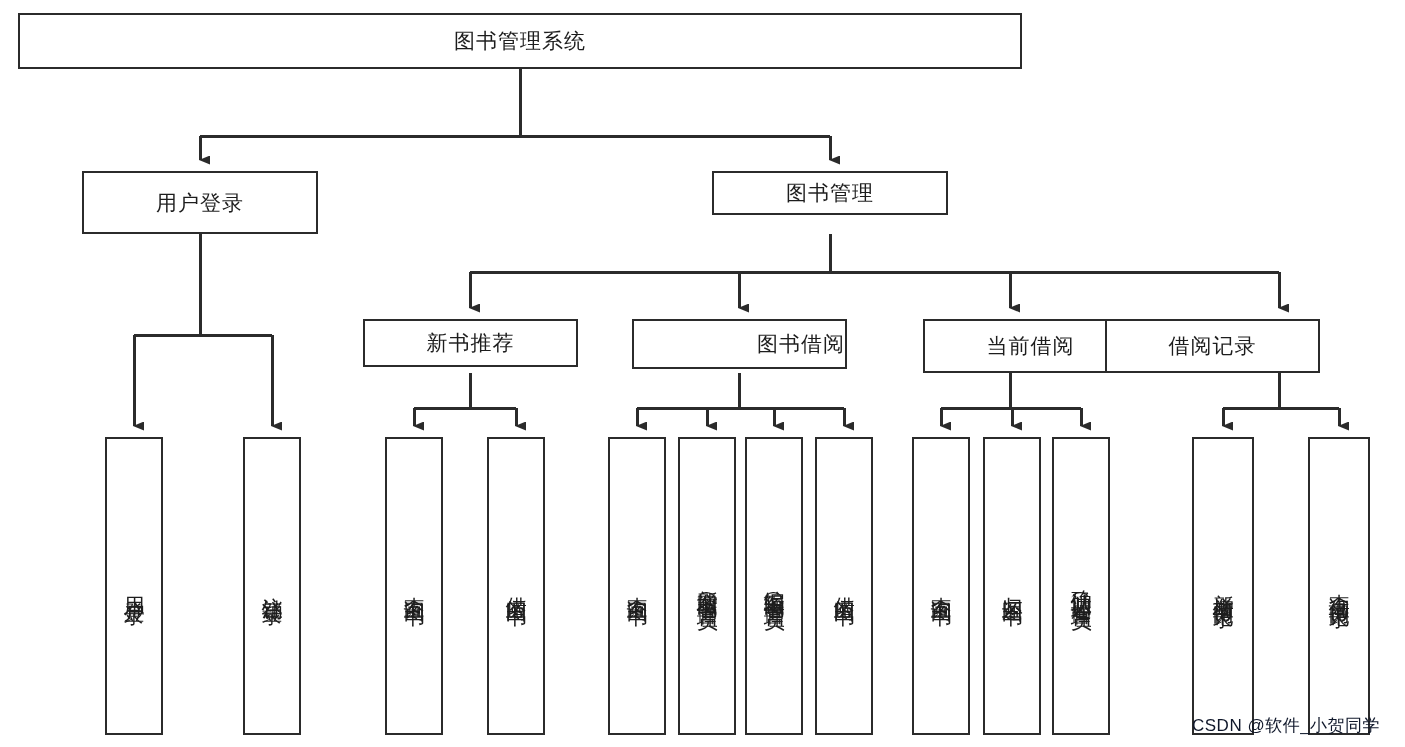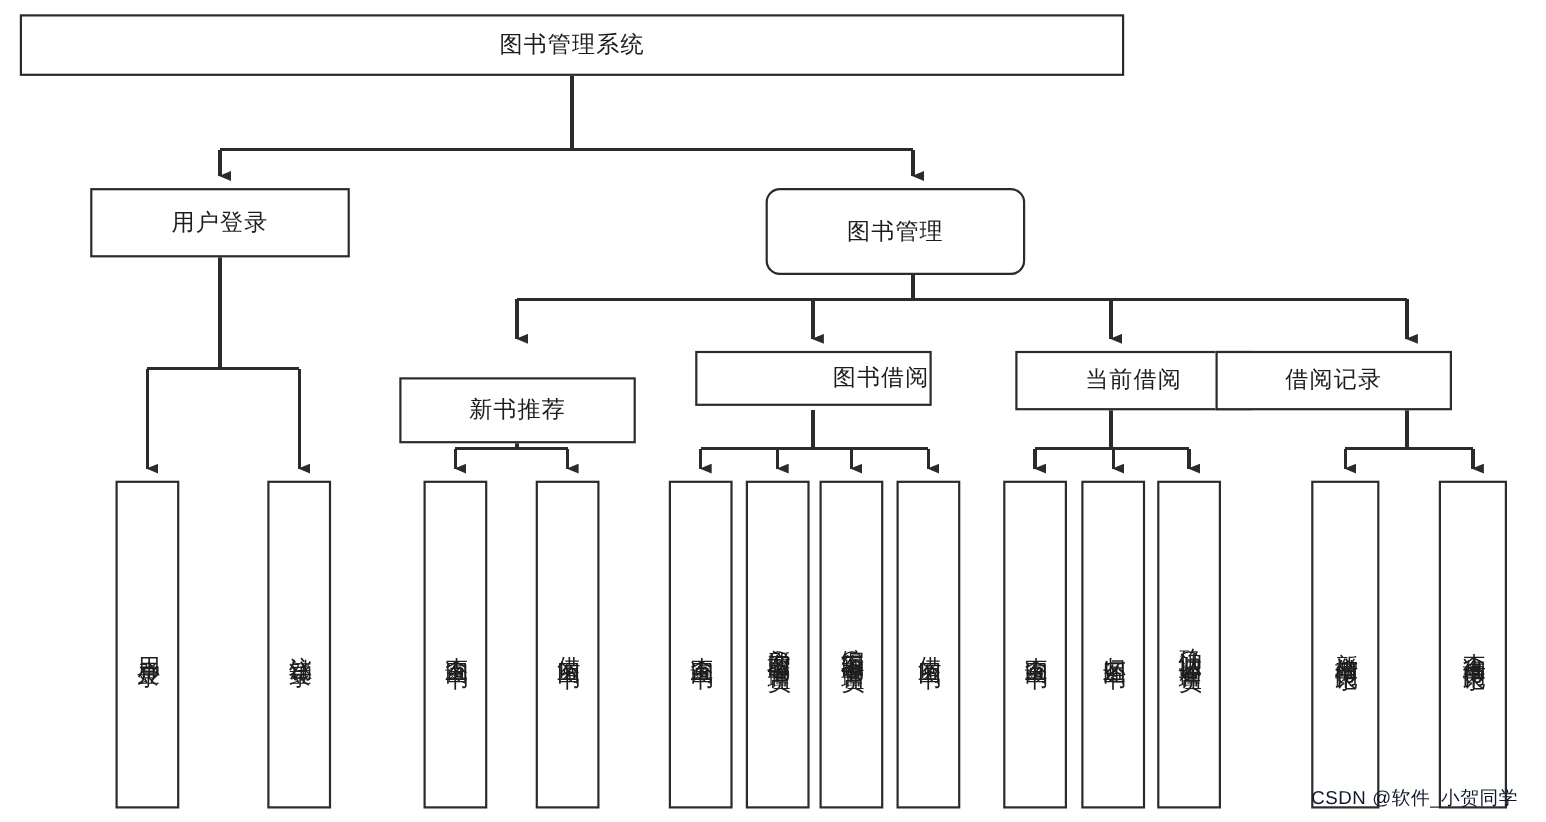--- a/index.html
+++ b/index.html
@@ -116,25 +116,25 @@
     </g>
   </svg>
 
   <div class="node horiz" style="left:18px; top:13px; width:1004px; height:56px;">
     <span>图书管理系统</span>
   </div>
 
   <div class="node horiz" style="left:82px; top:171px; width:236px; height:63px;">
     <span>用户登录</span>
   </div>
-  <div class="node horiz" style="left:696px; top:171px; width:236px; height:79px;border-radius:13px;">
+  <div class="node horiz" style="left:712px; top:171px; width:236px; height:44px;">
     <span>图书管理</span>
   </div>
 
-  <div class="node horiz" style="left:363px; top:319px; width:215px; height:60px;margin-top:24px;">
+  <div class="node horiz" style="left:363px; top:319px; width:215px; height:48px;">
     <span>新书推荐</span>
   </div>
   <div class="node horiz" style="left:632px; top:319px; width:215px; height:50px;justify-content:flex-end;">
     <span>图书借阅</span>
   </div>
   <div class="node horiz" style="left:903px; top:319px; width:215px; height:54px;margin-left:20px;">
     <span>当前借阅</span>
   </div>
   <div class="node horiz" style="left:1105px; top:319px; width:215px; height:54px;">
     <span>借阅记录</span>

